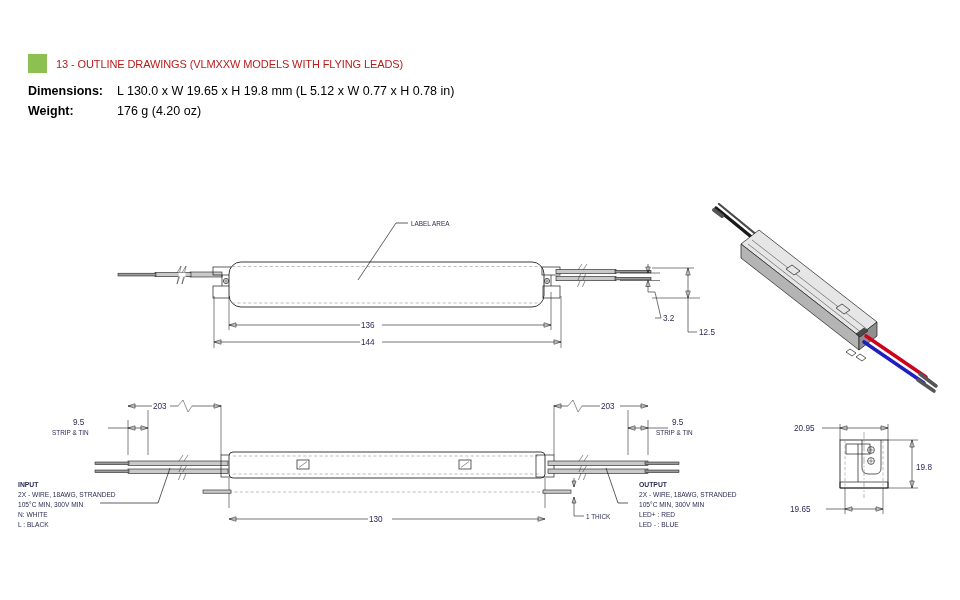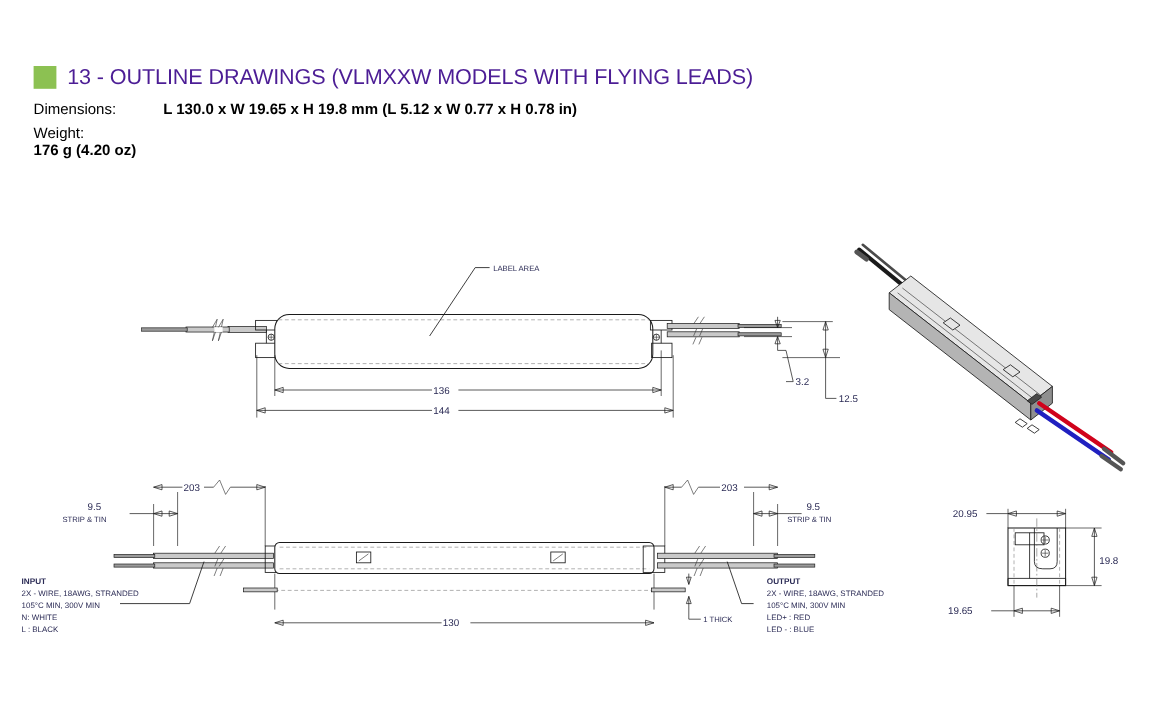--- a/index.html
+++ b/index.html
@@ -28,41 +28,41 @@
     display: flex;
     align-items: center;
     gap: 9px;
   }
   #section-bullet {
     width: 19px; height: 19px;
     background: #8cc152;
     flex: 0 0 auto;
   }
   #section-title {
-    font-size: 18px;
+    font-size: 11px;
     font-weight: 400;
     letter-spacing: -0.1px;
-    color: #4c1d95;
+    color: #b91c1c;
     white-space: nowrap;
   }
 
   .spec-row {
     position: absolute;
     display: flex;
     align-items: baseline;
     font-size: 12.5px;
   }
   .spec-label {
-    font-weight: normal;
-    width: 108px;
+    font-weight: bold;
+    width: 89px;
     flex: 0 0 auto;
   }
-  .spec-value { font-weight: bold; white-space: nowrap; }
+  .spec-value { font-weight: normal; white-space: nowrap; }
   #spec-dimensions { left: 28px; top: 84px; }
-  #spec-weight { left: 28px; top: 104px; flex-direction: column; }
+  #spec-weight { left: 28px; top: 104px; }
 
   
   #drawing-canvas {
     position: absolute;
     left: 0; top: 0;
     width: 960px; height: 600px;
     pointer-events: none;
   }
   #drawing-canvas text {
     font-family: "Liberation Sans", sans-serif;

